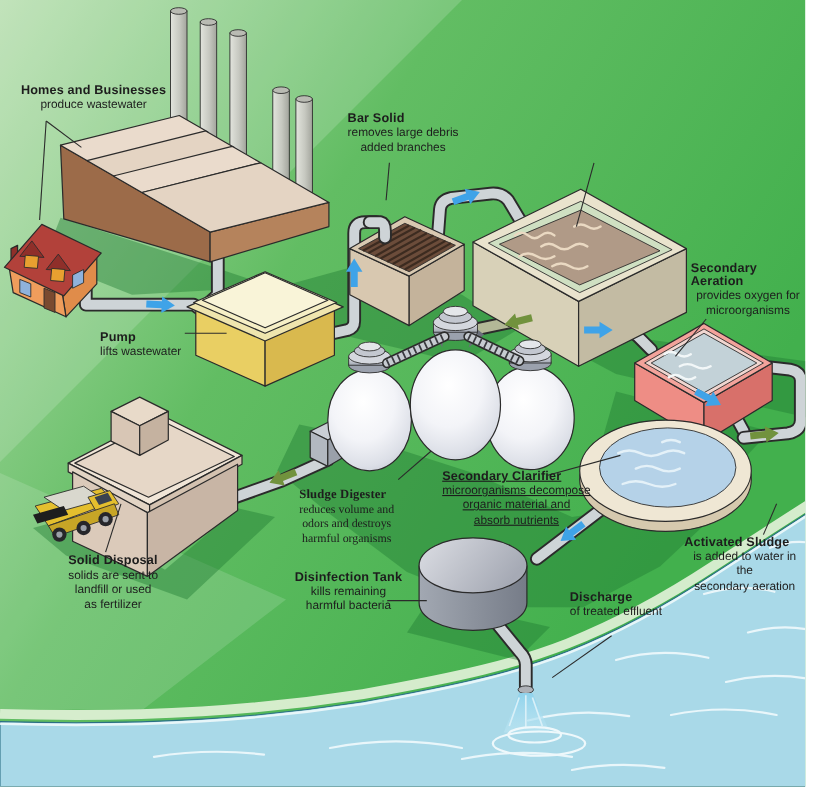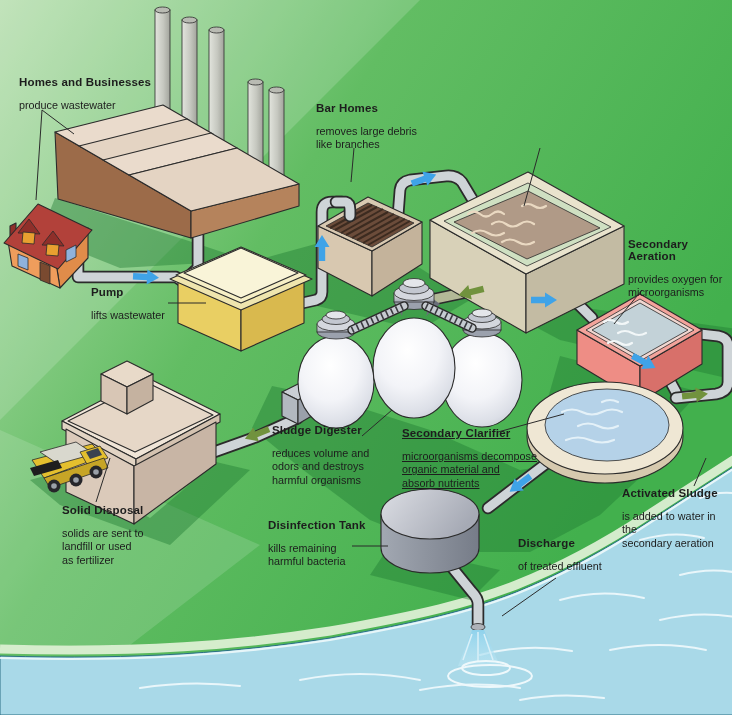--- a/index.html
+++ b/index.html
@@ -1,20 +1,20 @@
 <!DOCTYPE html>
 <html><head>
 <meta charset="utf-8">
 <style>
   html,body{margin:0;padding:0;background:#fff;}
   #scene{position:relative;width:732px;height:715px;overflow:hidden;font-family:"Liberation Sans",sans-serif;}
   #scene svg{position:absolute;left:0;top:0;}
   .label{position:absolute;color:#1d1d1d;z-index:5;}
   .label .t{font-weight:bold;font-size:11.5px;letter-spacing:.15px;}
-  .label .d{font-size:10.8px;line-height:1.24;white-space:pre-line;margin-top:11px;}
+  .label .d{font-size:10.8px;line-height:1.24;white-space:pre-line;margin-top:1px;text-align:center;}
   .pipe-o{fill:none;stroke:#2b2b2b;stroke-width:12.5;stroke-linejoin:round;stroke-linecap:round;}
   .pipe-i{fill:none;stroke:#ced4d7;stroke-width:9;stroke-linejoin:round;stroke-linecap:round;}
   .pipe-i.olive{stroke:#b3b897;}
   .cw-o{fill:none;stroke:#2b2b2b;stroke-width:9.5;stroke-linecap:round;}
   .cw-i{fill:none;stroke:#c6cbd1;stroke-width:6.5;stroke-linecap:round;}
   .cw-h{fill:none;stroke:#3a3a40;stroke-width:6.5;stroke-dasharray:1.6 3.8;stroke-linecap:butt;}
   .st{stroke:#2b2b2b;stroke-width:1.1;stroke-linejoin:round;}
   .thin{stroke:#2b2b2b;stroke-width:.8;}
   .squig{fill:none;stroke-width:2.2;stroke-linecap:round;}
   .wave{fill:none;stroke:#e9f6fa;stroke-width:2;stroke-linecap:round;}
@@ -345,34 +345,34 @@
     <line class="leader" x1="556" y1="578" x2="502" y2="616"></line>
     <line class="leader" x1="694" y1="486" x2="706" y2="458"></line>
   </g>
 </svg>
 
   <div class="label" style="left:19px;top:76px;">
     <div class="t">Homes and Businesses</div>
     <div class="d">produce wastewater</div>
   </div>
   <div class="label" style="left:316px;top:102px;">
-    <div class="t">Bar Homes</div>
+    <div class="t">Bar Solid</div>
     <div class="d">removes large debris
-like branches</div>
+added branches</div>
   </div>
   <div class="label" style="left:628px;top:238px;">
     <div class="t">Secondary Aeration</div>
     <div class="d">provides oxygen for
 microorganisms</div>
   </div>
-  <div class="label" style="left:91px;top:286px;">
+  <div class="label" style="left:91px;top:301px;">
     <div class="t">Pump</div>
     <div class="d">lifts wastewater</div>
   </div>
-  <div class="label" style="left:272px;top:424px;">
+  <div class="label" style="left:272px;top:444px;font-family:Liberation Serif, serif;">
     <div class="t">Sludge Digester</div>
     <div class="d">reduces volume and
 odors and destroys
 harmful organisms</div>
   </div>
   <div class="label" style="left:402px;top:427px;text-decoration:underline;">
     <div class="t">Secondary Clarifier</div>
     <div class="d">microorganisms decompose
 organic material and
 absorb nutrients</div>

